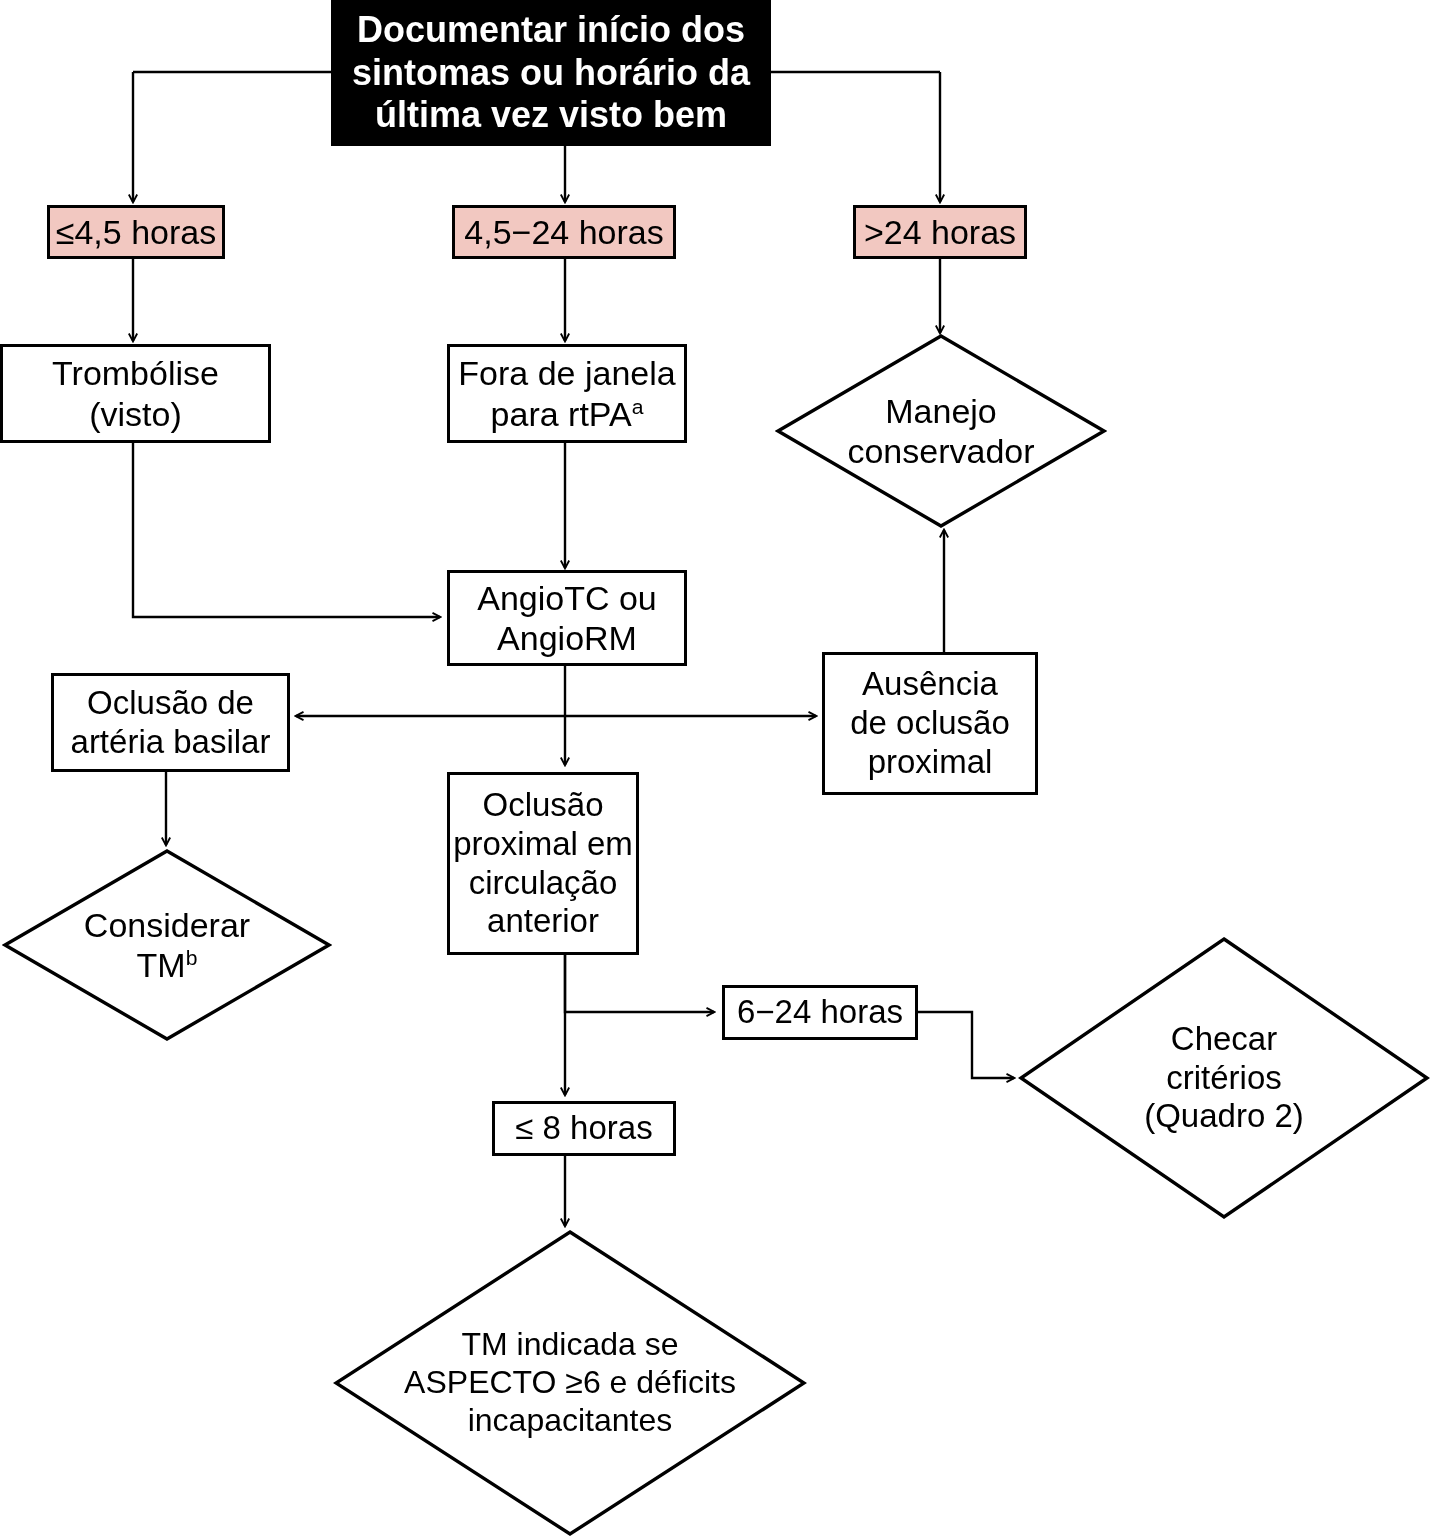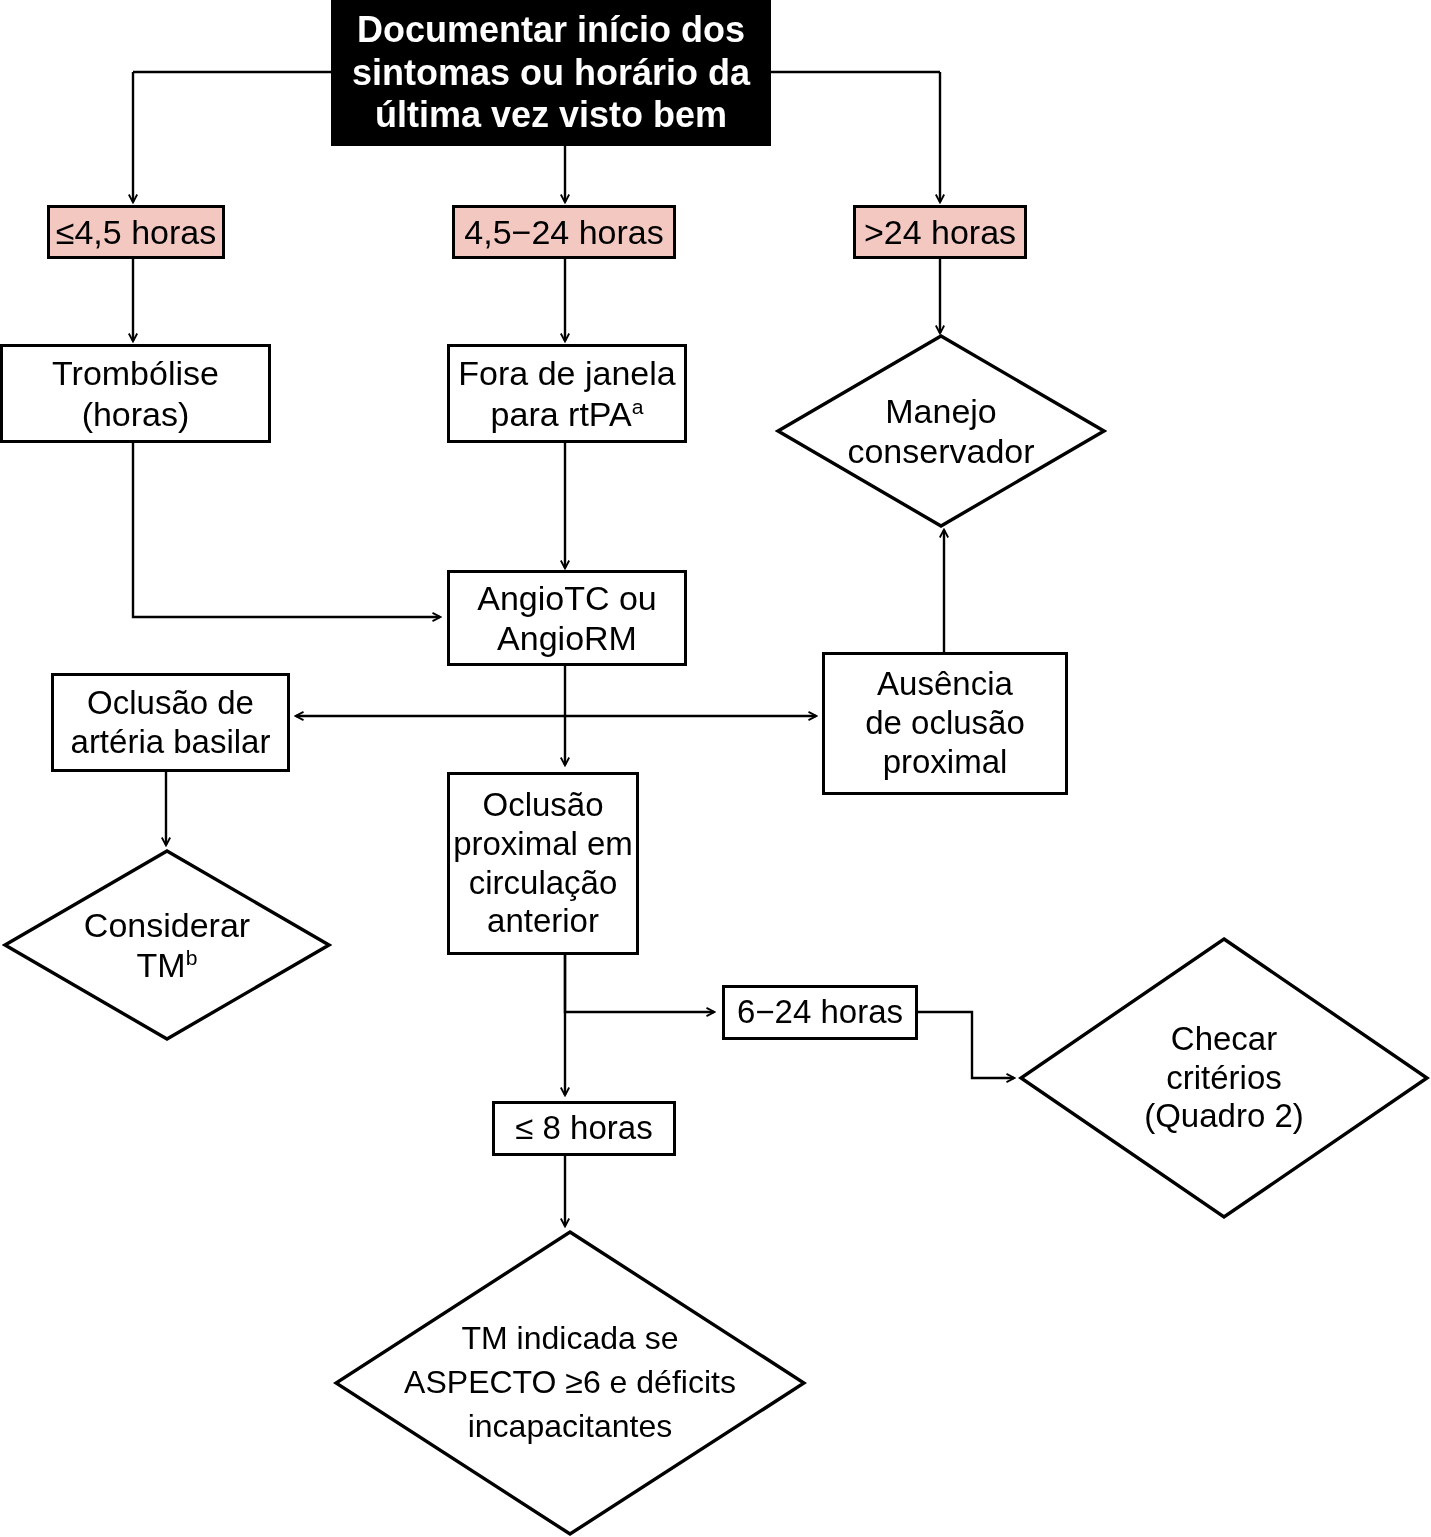--- a/index.html
+++ b/index.html
@@ -62,21 +62,21 @@
     height: 100%;
     display: flex;
     align-items: center;
     justify-content: center;
     text-align: center;
     color: #000;
     line-height: 1.18;
     box-sizing: border-box;
     padding: 0 12%;
   }
-  .t32 { font-size: 32px; gap: 6px; }
+  .t32 { font-size: 32px; }
   .t33 { font-size: 33px; }
   .t34 { font-size: 34px; }
   .t36 { font-size: 36px; align-items: center; }
   sup {
     font-size: 0.62em;
     vertical-align: super;
     line-height: 0;
   }
 </style>
 </head>
@@ -143,21 +143,21 @@
   <div class="node rect pink t34" style="left:452px; top:205px; width:224px; height:54px;">
     <span>4,5−24 horas</span>
   </div>
 
   <div class="node rect pink t34" style="left:853px; top:205px; width:174px; height:54px;">
     <span>&gt;24 horas</span>
   </div>
 
   <div class="node rect t34" style="left:0px; top:344px; width:271px; height:99px; flex-direction:column;">
     <span>Trombólise</span>
-    <span>(horas)</span>
+    <span>(visto)</span>
   </div>
 
   <div class="node rect t34" style="left:447px; top:344px; width:240px; height:99px; flex-direction:column;">
     <span>Fora de janela</span>
     <span><span>para rtPA</span><sup>a</sup></span>
   </div>
 
   <div class="diamond-wrap" style="left:775px; top:333px; width:332px; height:196px;">
     <svg width="332" height="196" viewBox="0 0 332 196" xmlns="http://www.w3.org/2000/svg">
       <polygon points="166,3 329,98 166,193 3,98" fill="#ffffff" stroke="#000000" stroke-width="3.4"></polygon>
@@ -171,21 +171,21 @@
   <div class="node rect t33" style="left:51px; top:673px; width:239px; height:99px; flex-direction:column;">
     <span>Oclusão de</span>
     <span>artéria basilar</span>
   </div>
 
   <div class="node rect t34" style="left:447px; top:570px; width:240px; height:96px; flex-direction:column;">
     <span>AngioTC ou</span>
     <span>AngioRM</span>
   </div>
 
-  <div class="node rect t33" style="left:822px; top:652px; width:246px; height:143px; flex-direction:column;">
+  <div class="node rect t33" style="left:822px; top:652px; width:216px; height:143px; flex-direction:column;">
     <span>Ausência</span>
     <span>de oclusão</span>
     <span>proximal</span>
   </div>
 
   <div class="node rect t33" style="left:447px; top:772px; width:192px; height:183px; flex-direction:column;">
     <span>Oclusão</span>
     <span>proximal em</span>
     <span>circulação</span>
     <span>anterior</span>

